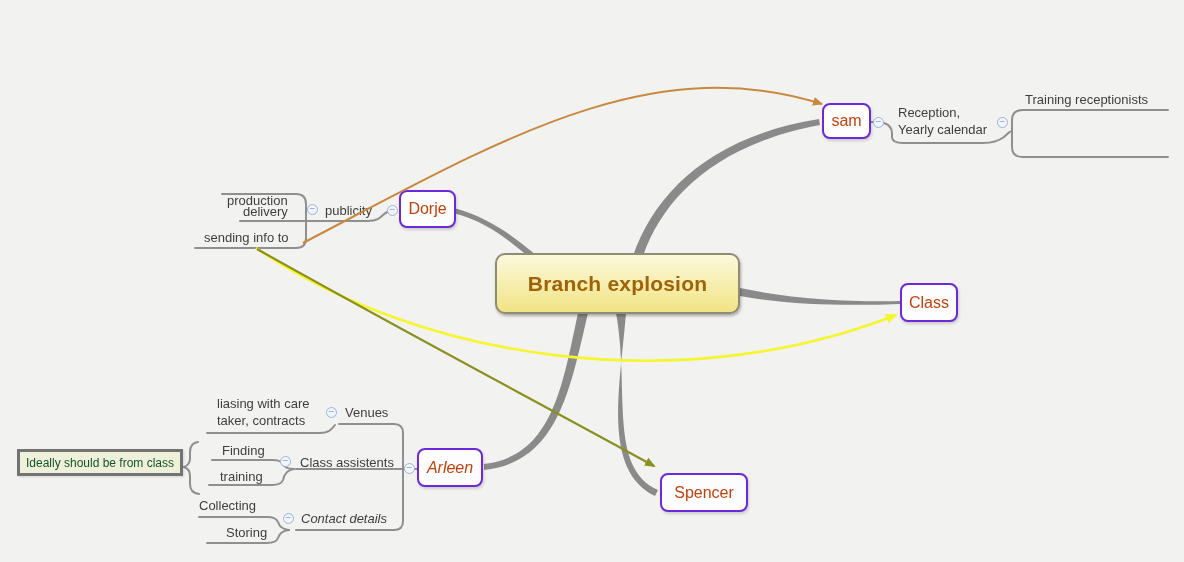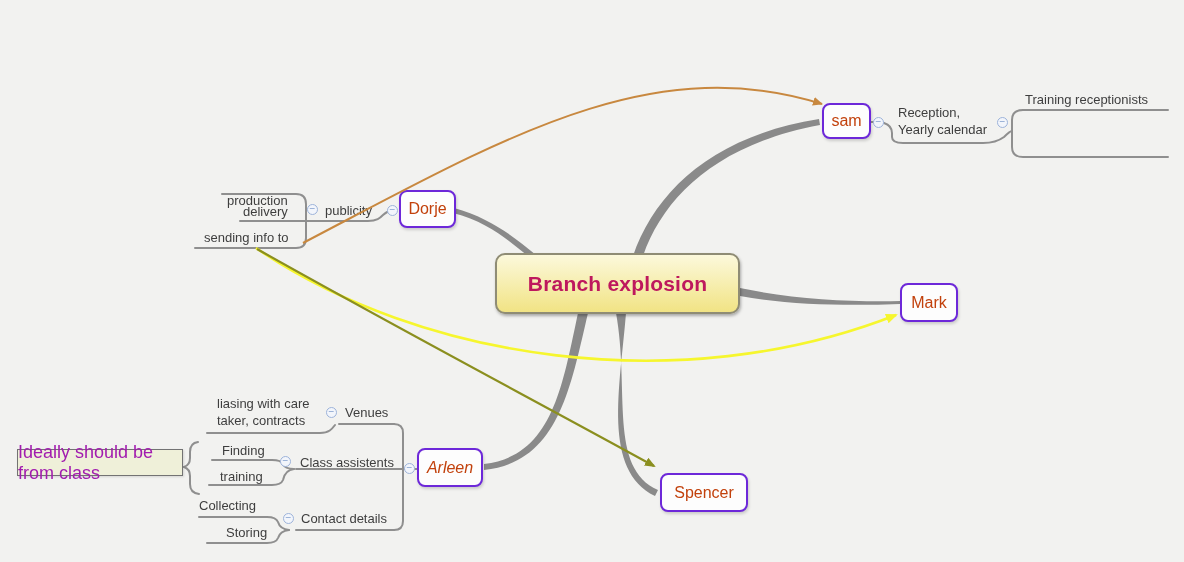--- a/index.html
+++ b/index.html
@@ -8,24 +8,24 @@
   .stage svg{position:absolute;left:0;top:0;}
   #lines{z-index:0;}
   .hlayer{position:absolute;left:0;top:0;width:1184px;height:562px;z-index:1;}
   #relations{z-index:2;pointer-events:none;}
   .topic-box{position:absolute;background:#fdfdfd;border:2px solid #6d28d9;border-radius:8px;
       display:flex;align-items:center;justify-content:center;font-size:16px;color:#c2410c;
       box-sizing:border-box;box-shadow:1px 2px 3px rgba(0,0,0,0.16);}
   .line-label{position:absolute;font-size:13px;color:#3e3e3e;line-height:17px;white-space:pre-line;}
   .central-label{position:absolute;left:496px;top:254px;width:243px;height:59px;
       display:flex;align-items:center;justify-content:center;
-      font-size:21px;font-weight:bold;color:#be185d;letter-spacing:.2px;}
+      font-size:21px;font-weight:bold;color:#a16207;letter-spacing:.2px;}
   .callout{position:absolute;left:17px;top:449px;width:166px;height:27px;background:#eff0d9;
-      border:1px solid #737373;display:flex;align-items:center;justify-content:center;
-      font-size:18px;color:#a21caf;box-sizing:border-box;box-shadow:1px 1px 2px rgba(0,0,0,0.12);}
+      border:3px solid #737373;display:flex;align-items:center;justify-content:center;
+      font-size:12px;color:#14532d;box-sizing:border-box;box-shadow:1px 1px 2px rgba(0,0,0,0.12);}
   .collapse{position:absolute;width:11px;height:11px;border-radius:50%;border:1px solid #9db3da;
       background:#f2f5fb;color:#7e9ccc;font-size:10px;line-height:8px;text-align:center;
       box-sizing:border-box;}
 </style>
 </head>
 <body>
 
 <div class="stage">
 
   <svg id="lines" width="1184" height="562">
@@ -72,40 +72,40 @@
       <path d="M 198 442 Q 190 443 190 452 L 190 458 Q 190 465 184 467 Q 190 469 190 476 L 190 484 Q 190 493 199 494"></path>
     </g>
   </svg>
 
   <div class="hlayer">
 
     <div class="central-label">Branch explosion</div>
 
     <div class="topic-box" style="left:822px;top:103px;width:49px;height:36px;">sam</div>
     <div class="topic-box" style="left:399px;top:190px;width:57px;height:38px;">Dorje</div>
-    <div class="topic-box" style="left:900px;top:283px;width:58px;height:39px;">Mark</div>
+    <div class="topic-box" style="left:900px;top:283px;width:58px;height:39px;">Class</div>
     <div class="topic-box" style="left:417px;top:448px;width:66px;height:39px;font-style:italic;">Arleen</div>
     <div class="topic-box" style="left:660px;top:473px;width:88px;height:39px;">Spencer</div>
 
     <div class="line-label" style="left:325px;top:202px;">publicity</div>
     <div class="line-label" style="left:227px;top:176px;margin-top:16px;">production</div>
     <div class="line-label" style="left:243px;top:203px;">delivery</div>
     <div class="line-label" style="left:204px;top:229px;">sending info to</div>
     <div class="line-label" style="left:898px;top:104px;">Reception,
 Yearly calendar</div>
     <div class="line-label" style="left:1025px;top:91px;">Training receptionists</div>
     <div class="line-label" style="left:217px;top:395px;">liasing with care
 taker, contracts</div>
     <div class="line-label" style="left:345px;top:404px;">Venues</div>
     <div class="line-label" style="left:222px;top:442px;">Finding</div>
     <div class="line-label" style="left:220px;top:468px;">training</div>
     <div class="line-label" style="left:300px;top:454px;">Class assistents</div>
     <div class="line-label" style="left:199px;top:497px;">Collecting</div>
     <div class="line-label" style="left:226px;top:524px;">Storing</div>
-    <div class="line-label" style="left:301px;top:510px;">Contact details</div>
+    <div class="line-label" style="left:301px;top:510px;font-style:italic;">Contact details</div>
 
     <div class="callout">Ideally should be from class</div>
 
     <div class="collapse" style="left:873px;top:117px;">−</div>
     <div class="collapse" style="left:997px;top:117px;">−</div>
     <div class="collapse" style="left:387px;top:205px;">−</div>
     <div class="collapse" style="left:307px;top:204px;">−</div>
     <div class="collapse" style="left:404px;top:463px;">−</div>
     <div class="collapse" style="left:326px;top:407px;">−</div>
     <div class="collapse" style="left:280px;top:456px;">−</div>

